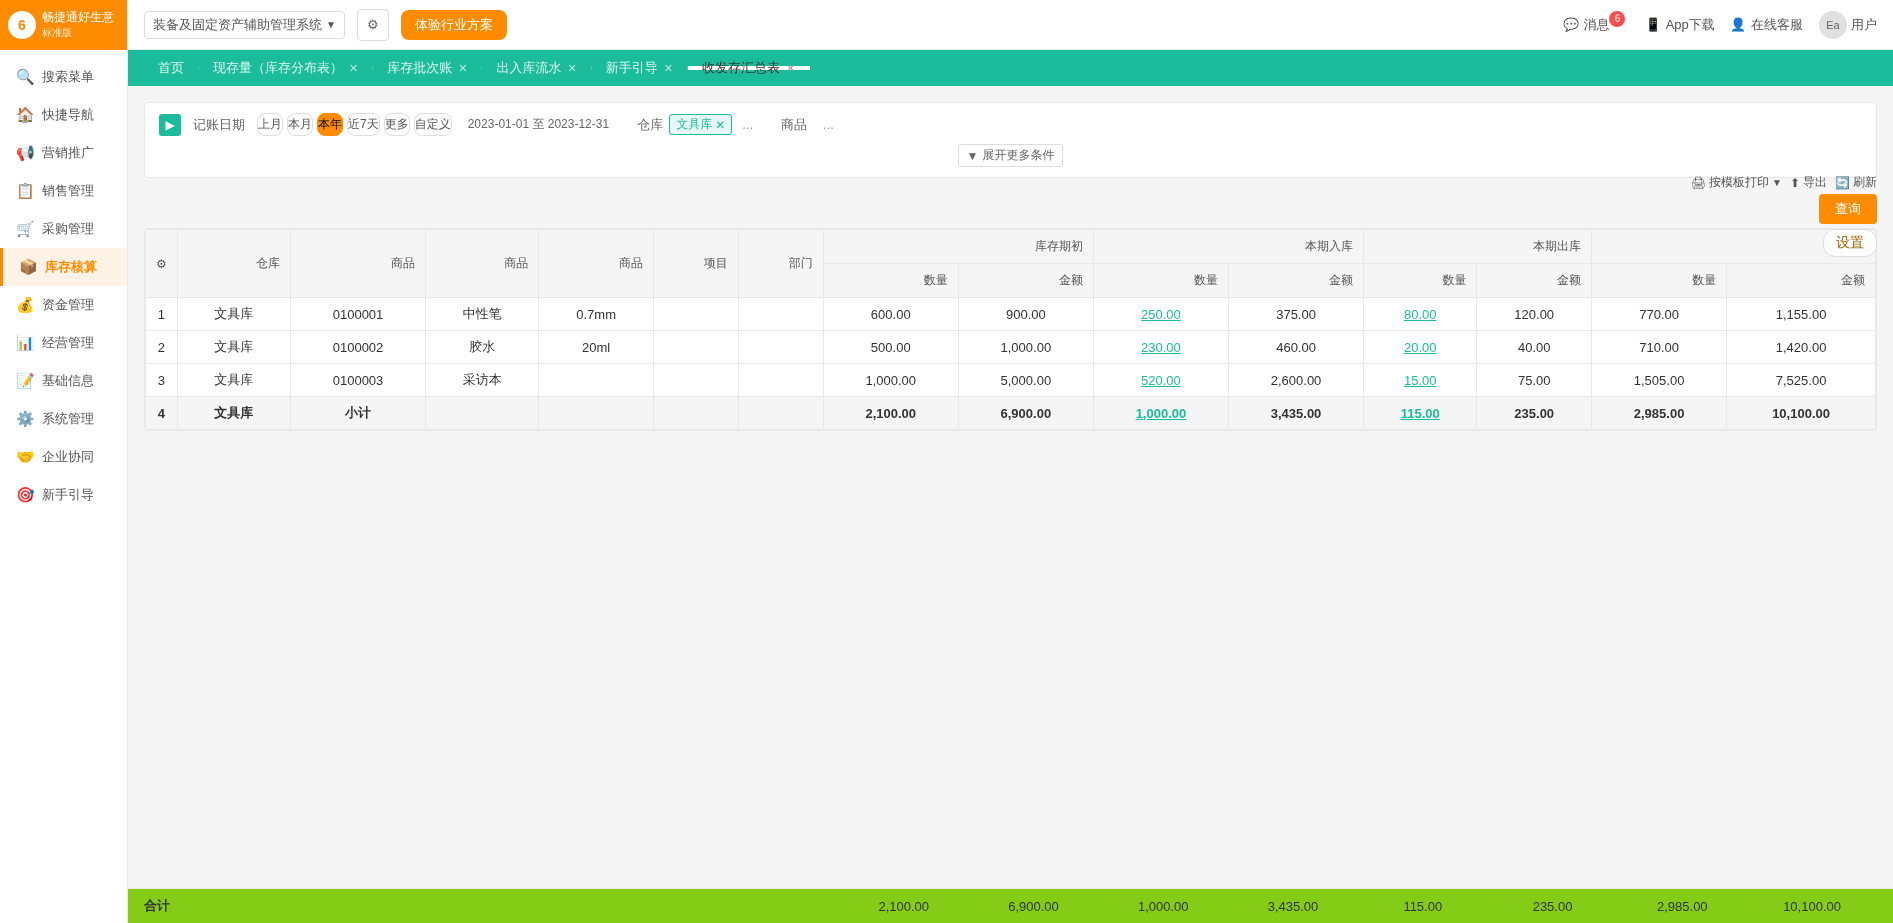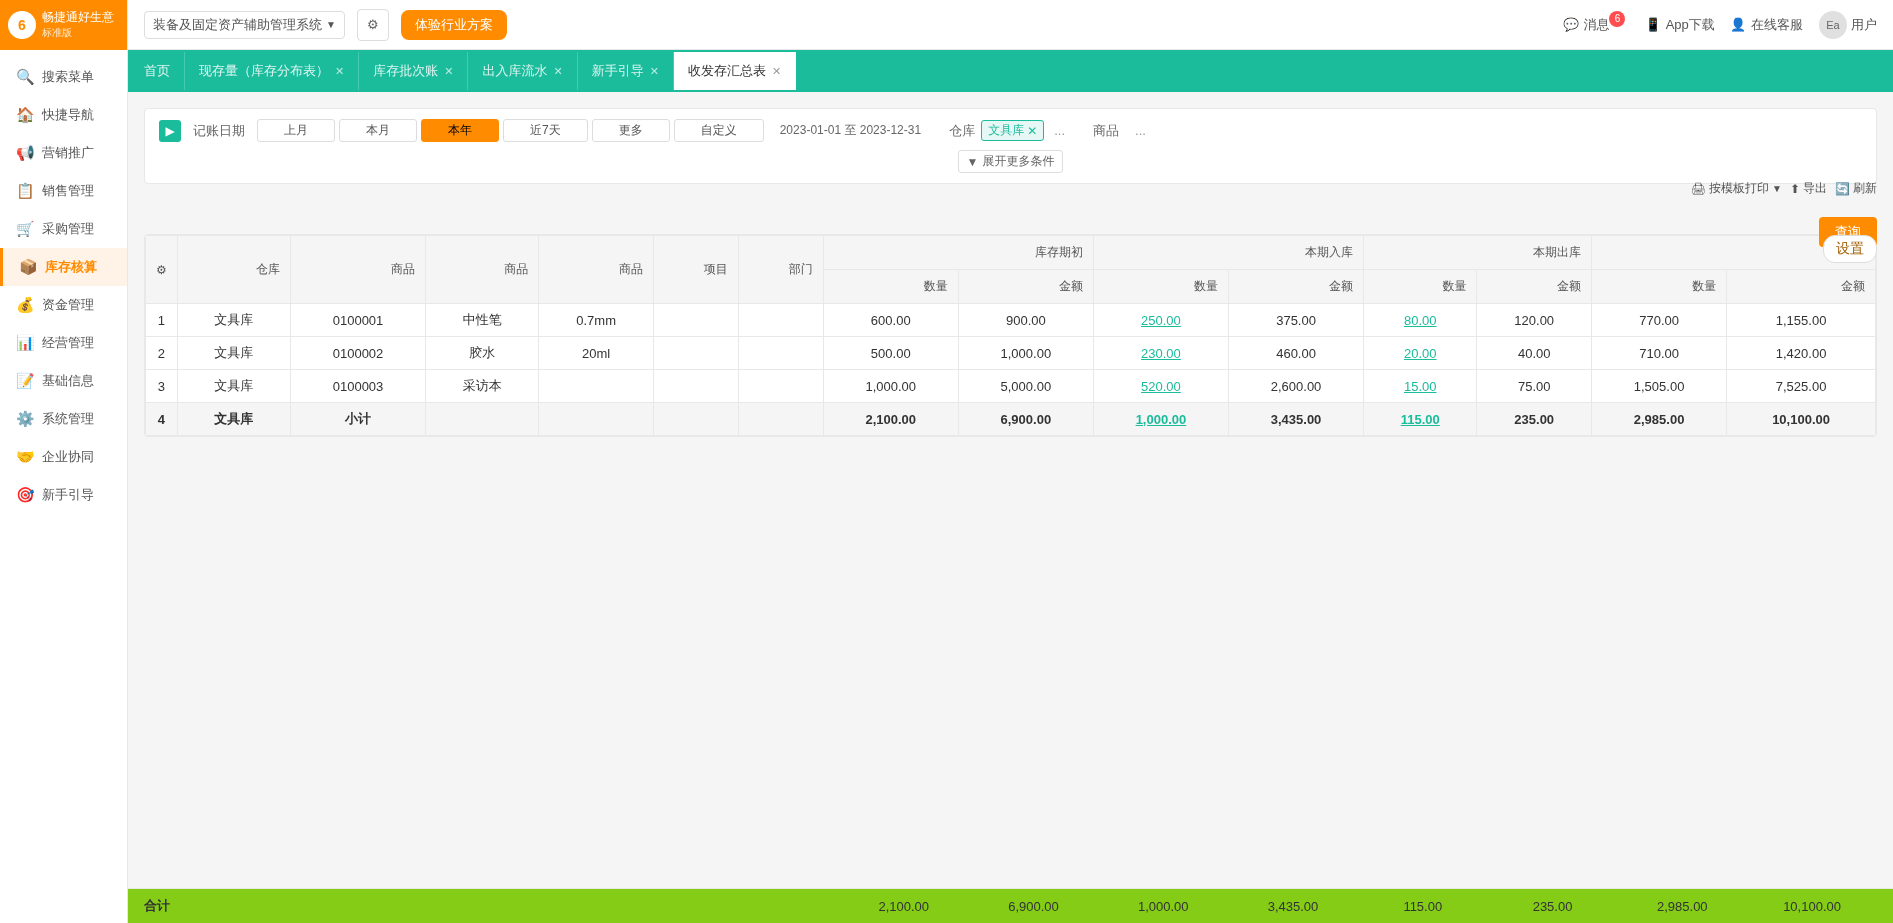--- a/index.html
+++ b/index.html
@@ -24,47 +24,47 @@
     .topbar-btn-trial { background: #ff8c00; color: #fff; border: none; border-radius: 8px; padding: 6px 14px; font-size: 13px; cursor: pointer; }
     .topbar-right { display: flex; align-items: center; gap: 16px; color: #555; font-size: 13px; }
     .topbar-right-item { display: flex; align-items: center; gap: 4px; cursor: pointer; }
     .badge { background: #ff4d4f; color: #fff; border-radius: 50%; width: 16px; height: 16px; font-size: 10px; display: flex; align-items: center; justify-content: center; position: relative; top: -6px; left: -4px; }
     .user-avatar { width: 28px; height: 28px; background: #e0e0e0; border-radius: 50%; display: flex; align-items: center; justify-content: center; font-size: 11px; color: #666; }
 
     
     .main { margin-left: 128px; margin-top: 50px; }
 
     
-    .tabbar { background: #1abc9c; display: flex; align-items: center; height: 42px; padding: 2px; overflow: hidden; }
+    .tabbar { background: #1abc9c; display: flex; align-items: center; height: 36px; padding: 16px; overflow: hidden; }
     .tab { display: flex; align-items: center; gap: 4px; padding: 0 14px; height: 100%; font-size: 13px; color: rgba(255,255,255,0.85); cursor: pointer; border-right: 1px solid rgba(255,255,255,0.2); white-space: nowrap; }
     .tab.active { background: #fff; color: #333; font-weight: 500; }
     .tab-close { font-size: 11px; color: rgba(255,255,255,0.7); margin-left: 2px; }
     .tab.active .tab-close { color: #999; }
 
     
     .content { padding: 16px; background: #f5f5f5; min-height: calc(923px - 50px - 42px); position: relative; }
     .page-title { font-size: 15px; font-weight: bold; color: #333; margin-bottom: 14px; }
 
     
     .filter-bar { background: #fff; border: 1px solid #e8e8e8; border-radius: 4px; padding: 10px 14px; margin-bottom: 12px; display: flex; flex-direction: column; gap: 8px; }
     .filter-row { display: flex; align-items: center; gap: 12px; }
     .filter-arrow { width: 22px; height: 22px; background: #1abc9c; color: #fff; border-radius: 3px; display: flex; align-items: center; justify-content: center; cursor: pointer; font-size: 12px; }
     .filter-label { color: #666; font-size: 13px; }
     .filter-btn-group { display: flex; gap: 4px; }
-    .filter-btn { padding: 2px 26px; border: 1px solid #ddd; border-radius: 3px; font-size: 12px; cursor: pointer; background: #fff; color: #555; }
+    .filter-btn { padding: 2px 0; border: 1px solid #ddd; border-radius: 8px; font-size: 12px; cursor: pointer; background: #fff; color: #555; }
     .filter-btn.active { background: #ff8c00; color: #000000; border-color: #ff8c00; }
     .filter-date { font-size: 12px; color: #666; margin-left: 4px; }
     .filter-warehouse { display: flex; align-items: center; gap: 6px; margin-left: 16px; }
     .filter-warehouse-label { color: #666; }
     .filter-tag { background: #e6f7f5; border: 1px solid #1abc9c; border-radius: 3px; padding: 1px 6px; font-size: 12px; color: #1abc9c; display: flex; align-items: center; gap: 3px; }
     .filter-tag-close { cursor: pointer; color: #1abc9c; }
     .filter-goods-label { color: #666; margin-left: 16px; }
     .filter-dots { color: #999; margin-left: 4px; }
     .expand-btn { display: flex; align-items: center; gap: 4px; color: #666; font-size: 12px; cursor: pointer; border: 1px solid #ddd; border-radius: 3px; padding: 2px 8px; background: #fff; }
-    .btn-query { background: #ff8c00; color: #fff; border-color: #ff8c00; position: absolute; right: 16px; top: 125px; padding: 6px 16px; border-radius: 4px; font-size: 13px; cursor: pointer; border: none; }
+    .btn-query { background: #ff8c00; color: #fff; border-color: #ff8c00; position: absolute; right: 16px; top: 108px; padding: 6px 16px; border-radius: 4px; font-size: 13px; cursor: pointer; border: none; }
     .btn-settings-sm { background: #fff; color: #a16207; border: 1px solid #ddd; position: absolute; right: 16px; top: 143px; padding: 4px 12px; border-radius: 12px; font-size: 14px; cursor: pointer; }
 
     
     .table-wrap { background: #fff; border: 1px solid #e8e8e8; border-radius: 4px; overflow: auto; }
     table { width: 100%; border-collapse: collapse; }
     thead tr th { background: #f5f5f5; border: 1px solid #e8e8e8; padding: 8px 10px; font-size: 12px; color: #555; font-weight: normal; text-align: right; white-space: nowrap; }
     tbody tr td { border: 1px solid #e8e8e8; padding: 7px 10px; font-size: 13px; color: #333; text-align: center; }
     tbody tr.subtotal td { font-weight: bold; background: #f5f5f5; }
     .link-num { color: #1abc9c; text-decoration: underline; cursor: pointer; }
     .settings-col { width: 30px; }

